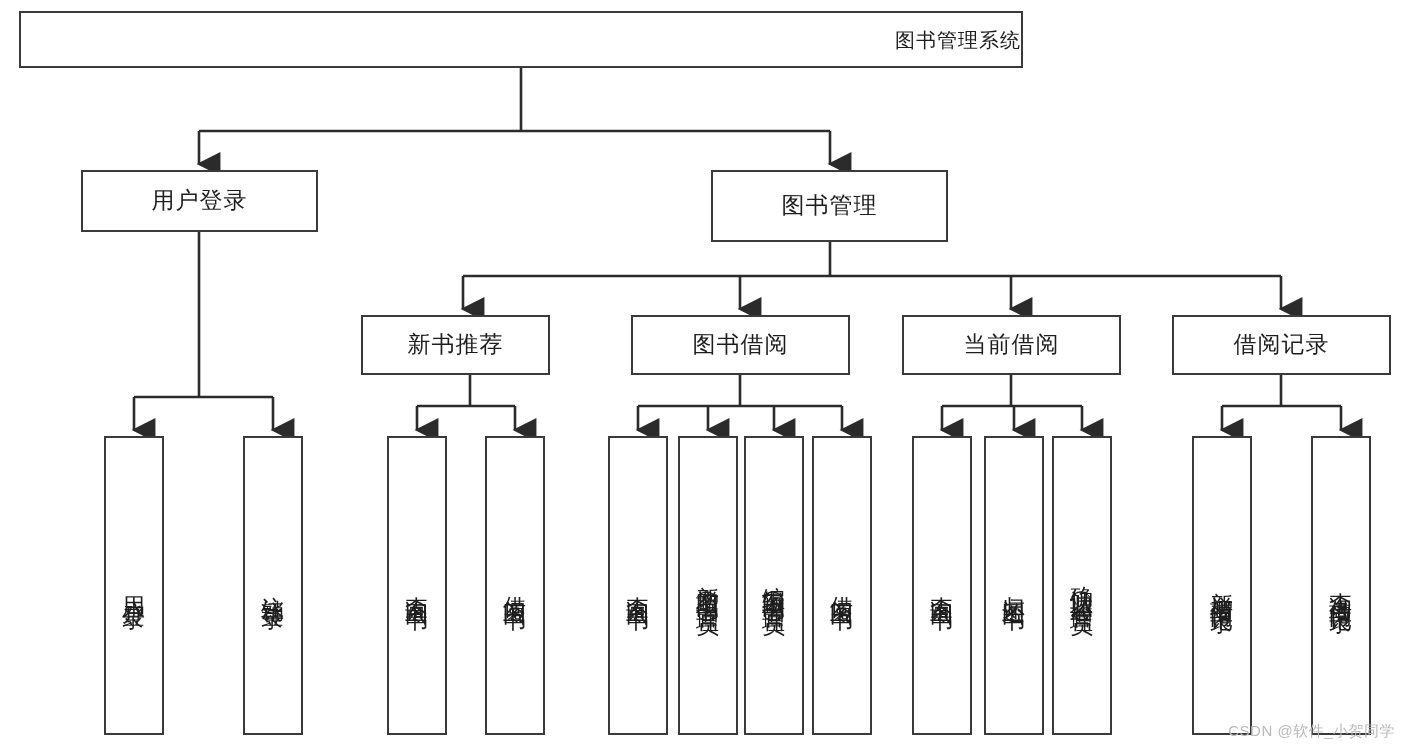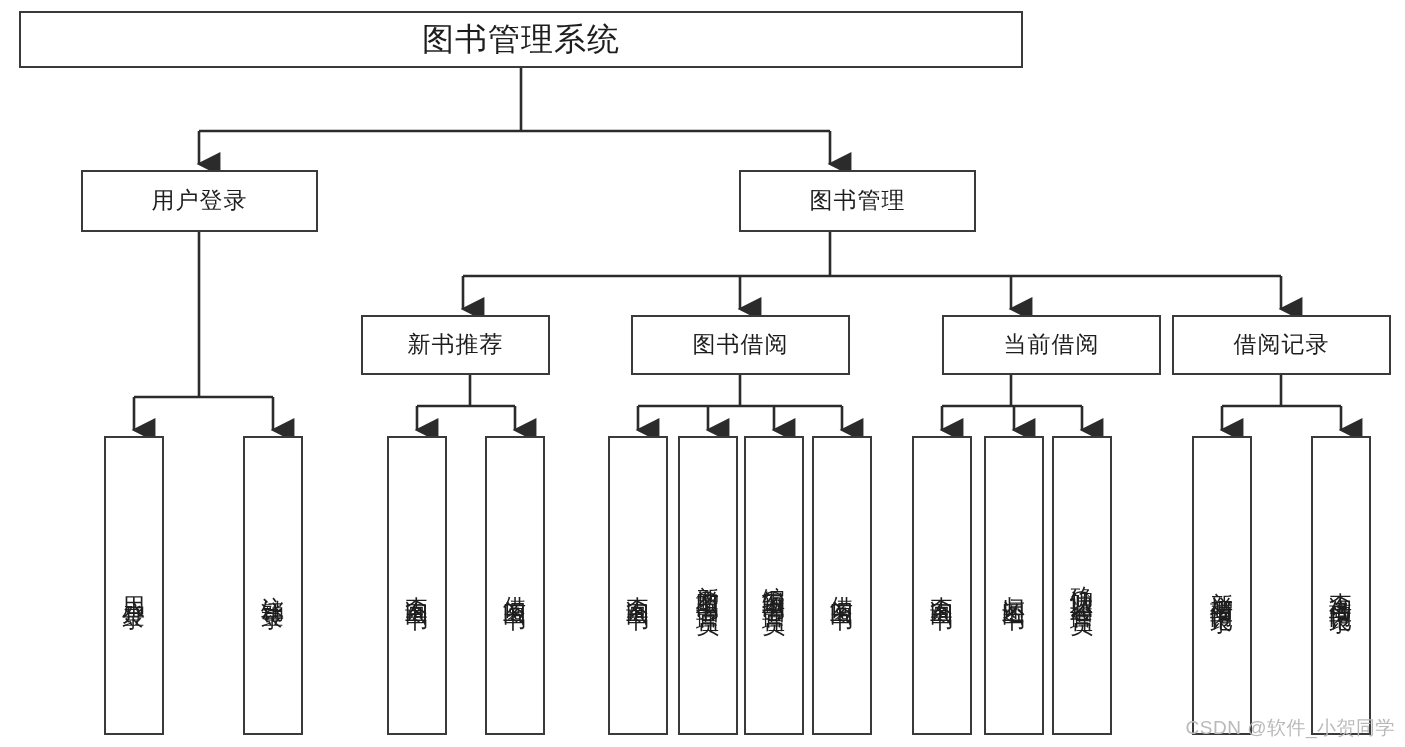--- a/index.html
+++ b/index.html
@@ -35,42 +35,43 @@
     align-items: center;
     justify-content: center;
     color: #1d1d1d;
   }
   .node.h {
     font-size: 23px;
     letter-spacing: 1px;
     line-height: 1.1;
   }
   .node.root {
-    font-size: 32px;
+    font-size: 20px;
+    justify-content: flex-end;
   }
   .node.leaf {
     font-size: 23px;
     writing-mode: vertical-rl;
     text-orientation: upright;
     letter-spacing: 4px;
     line-height: 1.05;
     padding-top: 4px;
     padding-bottom: 4px;
   }
   .node.leaf > span {
     writing-mode: vertical-rl;
     text-orientation: upright;
     display: block;
     text-align: center;
   }
   .watermark {
     position: absolute;
     right: 10px;
     bottom: 6px;
-    font-size: 19px;
+    font-size: 15px;
     color: #b9b9b9;
     letter-spacing: 0.5px;
     white-space: nowrap;
     font-family: "Liberation Sans", "DejaVu Sans", sans-serif;
   }
 </style>
 </head>
 <body>
 
 <div id="canvas">
@@ -126,31 +127,31 @@
     </g>
   </svg>
 
   <div class="node h root" style="left:19px; top:11px; width:1004px; height:57px;">
     <span>图书管理系统</span>
   </div>
 
   <div class="node h" style="left:81px; top:170px; width:237px; height:62px;">
     <span>用户登录</span>
   </div>
-  <div class="node h" style="left:711px; top:170px; width:237px; height:62px;margin-left:28px;">
+  <div class="node h" style="left:711px; top:170px; width:237px; height:72px;">
     <span>图书管理</span>
   </div>
 
   <div class="node h" style="left:361px; top:315px; width:189px; height:60px;">
     <span>新书推荐</span>
   </div>
   <div class="node h" style="left:631px; top:315px; width:219px; height:60px;">
     <span>图书借阅</span>
   </div>
-  <div class="node h" style="left:902px; top:315px; width:219px; height:60px;margin-left:40px;">
+  <div class="node h" style="left:902px; top:315px; width:219px; height:60px;">
     <span>当前借阅</span>
   </div>
   <div class="node h" style="left:1172px; top:315px; width:219px; height:60px;text-align:right;">
     <span>借阅记录</span>
   </div>
 
   <div class="node leaf" style="left:104px; top:436px; width:60px; height:299px;">
     <span>用户登录</span>
   </div>
   <div class="node leaf" style="left:243px; top:436px; width:60px; height:299px;">

